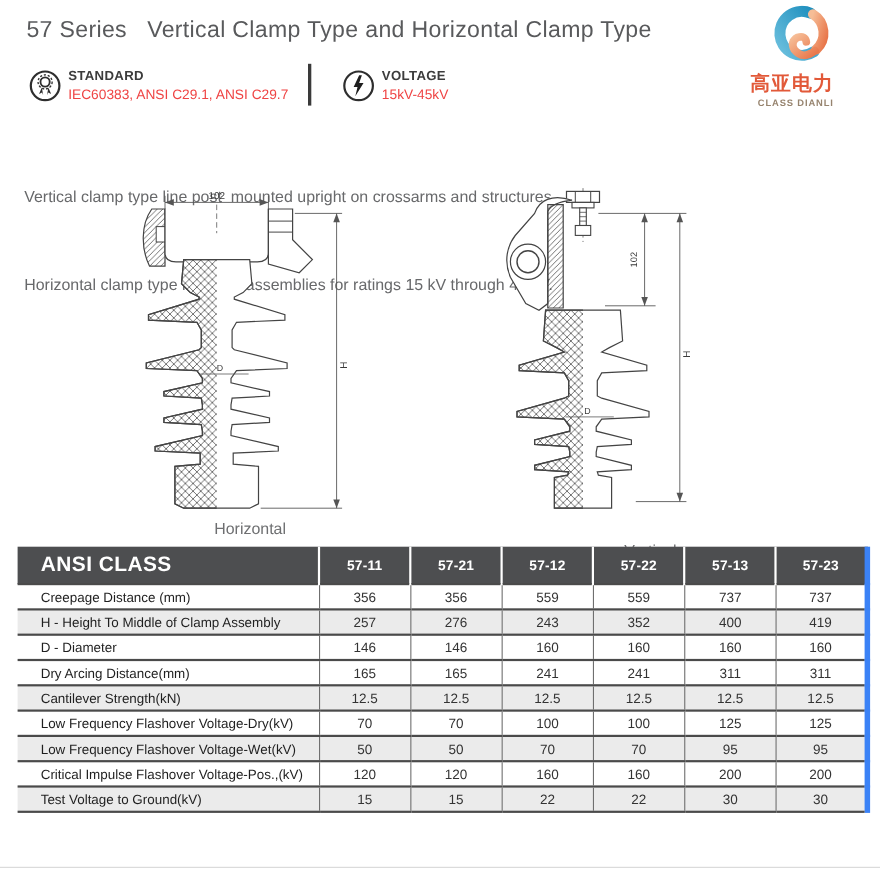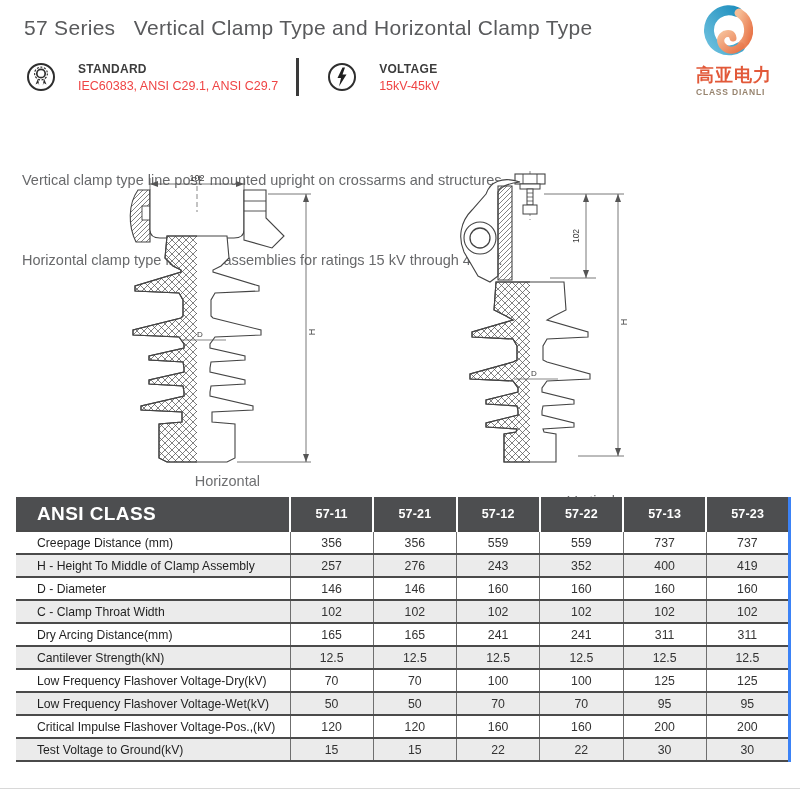--- a/index.html
+++ b/index.html
@@ -5,27 +5,27 @@
   * { margin:0; padding:0; box-sizing:border-box; }
   html,body { background:#ffffff; }
   body { font-family:"Liberation Sans", sans-serif; width:800px; height:792px; overflow:hidden; }
   .page { position:relative; width:708px; height:792px; background:#fff; }
 
   
   .title { position:absolute; left:24px; top:16px; font-size:21px; font-weight:400;
            color:#595a5c; letter-spacing:0.3px; white-space:pre; }
 
   
-  .logo { position:absolute; left:696px; top:5px; width:98px; text-align:left; }
+  .logo { position:absolute; left:660px; top:5px; width:98px; text-align:right; }
   .logo-cn { font-size:18px; font-weight:700; color:#e25939; letter-spacing:1px; line-height:21px; }
   .logo-en { font-size:8.5px; font-weight:700; color:#97846f; letter-spacing:0.8px; margin-top:1px; }
 
   
   .badges { position:absolute; left:26px; top:58px; display:flex; align-items:center; }
-  .badge { display:flex; align-items:center; gap:22px; }
+  .badge { display:flex; align-items:flex-end; gap:6px; }
   .badge-text { display:flex; flex-direction:column; }
   .badge-label { font-size:12px; font-weight:700; color:#3c3c3c; letter-spacing:0.3px; }
   .badge-value { font-size:12.5px; color:#ef4444; margin-top:3px; }
   .badge-divider { width:3px; height:38px; background:#3a3a3a; margin:0 28px 0 18px; }
 
   
   .desc { position:absolute; left:22px; top:114px; font-size:14.5px; color:#68696b;
           line-height:26.5px; white-space:pre-wrap; }
 
   
@@ -41,21 +41,21 @@
   .spec-table { position:absolute; left:16px; top:497px; width:775px;
                 border-collapse:collapse; table-layout:fixed; }
   .spec-table thead th { background:#4d4e50; color:#fff; height:34px; vertical-align:middle; }
   th.hlabel { width:274px; text-align:left; padding-left:21px; font-size:19px;
               font-weight:600; letter-spacing:0.4px; }
   th.hcol { font-size:12.5px; font-weight:700; border-left:2px solid #ffffff; letter-spacing:0.2px; }
   .spec-table tbody td { height:23px; border-top:2px solid #4a4a4a; vertical-align:middle; }
   .spec-table tbody tr:last-child td { border-bottom:2px solid #4a4a4a; }
   td.rowlabel { text-align:left; padding-left:21px; font-size:12.2px; color:#1f1f1f; }
   td.val { text-align:center; font-size:12.3px; color:#333; border-left:1px solid #6f6f6f; }
-  .spec-table { border-right:3px solid #3b82f6; }
+  .spec-table { border-right:5px solid #3b82f6; }
   .spec-table tbody tr.alt { background:#ebebeb; }
   .bottom-rule { position:absolute; left:0; top:788px; width:800px; height:1px; background:#d8d8d8; }
 </style>
 </head>
 <body>
 
 <div class="page">
 
   <h1 class="title">57 Series   Vertical Clamp Type and Horizontal Clamp Type</h1>
 
@@ -236,29 +236,20 @@
         </tr>
         <tr>
           <td class="rowlabel">D - Diameter</td>
           <td class="val">146</td>
           <td class="val">146</td>
           <td class="val">160</td>
           <td class="val">160</td>
           <td class="val">160</td>
           <td class="val">160</td>
         </tr>
-        <tr class="alt">
-          <td class="rowlabel">C - Clamp Throat Width</td>
-          <td class="val">102</td>
-          <td class="val">102</td>
-          <td class="val">102</td>
-          <td class="val">102</td>
-          <td class="val">102</td>
-          <td class="val">102</td>
-        </tr>
         <tr>
           <td class="rowlabel">Dry Arcing Distance(mm)</td>
           <td class="val">165</td>
           <td class="val">165</td>
           <td class="val">241</td>
           <td class="val">241</td>
           <td class="val">311</td>
           <td class="val">311</td>
         </tr>
         <tr class="alt">

